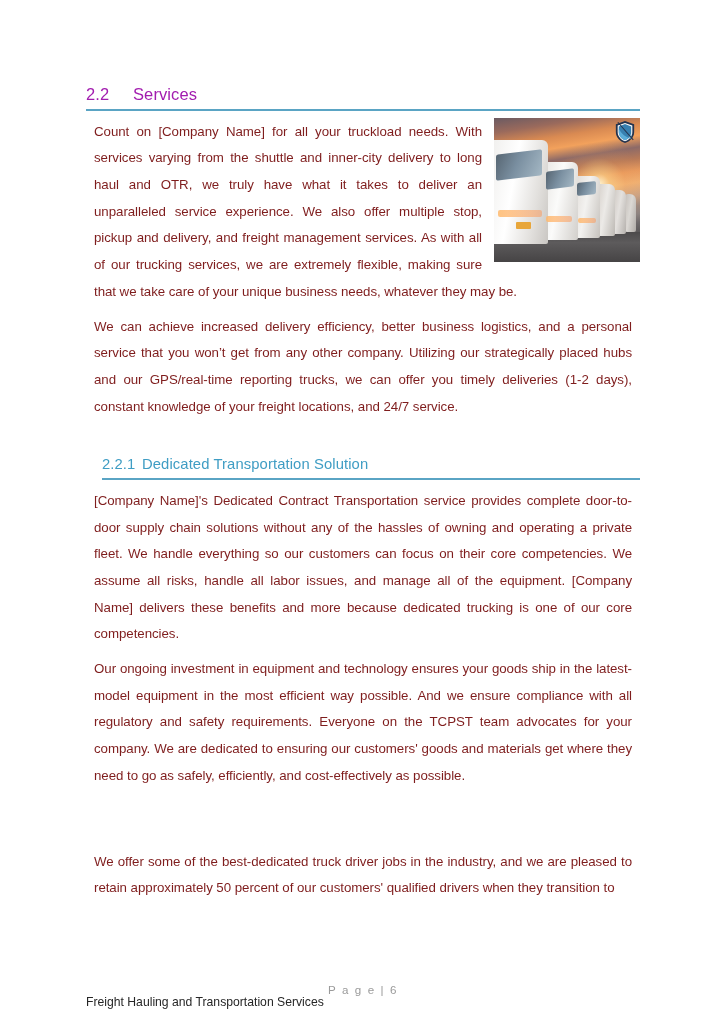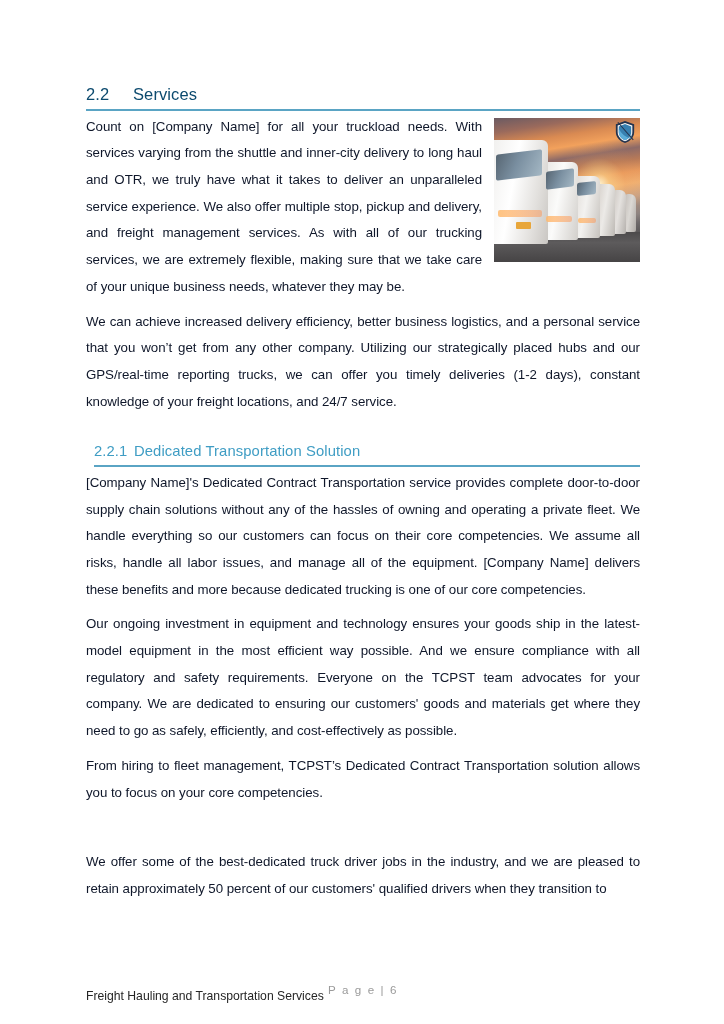--- a/index.html
+++ b/index.html
@@ -26,57 +26,57 @@
 
   .content {
     position: absolute;
     left: 86px;
     top: 84px;
     width: 554px;
   }
 
   
   .h2 {
-    color: #0c4a6e;
+    color: #a21caf;
     font-size: 16.5px;
     font-weight: 400;
     line-height: 1.25;
     margin: 0 0 3px 0;
     padding: 0 0 4px 0;
     border-bottom: 2px solid #5aa4c4;
     white-space: nowrap;
     letter-spacing: 0.1px;
   }
   .h2 .num { display: inline-block; min-width: 47px; }
 
   .h3 {
     color: #3f9dc4;
     font-size: 14.8px;
     font-weight: 400;
     line-height: 1.25;
-    margin: 0 0 3px 8px;
+    margin: 0 0 3px 16px;
     padding: 0 0 4px 0;
     border-bottom: 2px solid #5aa4c4;
     white-space: nowrap;
     letter-spacing: 0.1px;
   }
   .h3 .num { display: inline-block; min-width: 40px; }
 
   .sec-gap-h2 { height: 0px; }
   .sec-gap-1 { height: 27px; }
   .sec-gap-2 { height: 43px; }
 
   
   p.body {
-    margin: 0;
+    margin: 8px;
     font-size: 13.3px;
     line-height: 26.7px;
     text-align: justify;
     text-justify: inter-word;
-    color: #0f172a;
+    color: #7f1d1d;
     letter-spacing: -0.05px;
   }
   p.body + p.body { margin-top: 8px; }
 
   
   .figure {
     float: right;
     width: 146px;
     height: 144px;
     margin: 4px 0 6px 12px;
@@ -170,21 +170,21 @@
   .footer {
     position: absolute;
     left: 86px;
     top: 982px;
     width: 554px;
     height: 20px;
   }
   .footer-left {
     position: absolute;
     left: 0;
-    top: 7px;
+    top: 13px;
     font-size: 12.2px;
     color: #262626;
     font-family: "Liberation Sans", sans-serif;
     white-space: nowrap;
   }
   .footer-page {
     position: absolute;
     left: 0;
     right: 0;
     top: 1px;
@@ -238,21 +238,20 @@
     <p class="body">We can achieve increased delivery efficiency, better business logistics, and a personal service that you won’t get from any other company. Utilizing our strategically placed hubs and our GPS/real-time reporting trucks, we can offer you timely deliveries (1-2 days), constant knowledge of your freight locations, and 24/7 service.</p>
 
     <div class="sec-gap-1"></div>
 
     <div class="h3">
       <span class="num">2.2.1</span><span>Dedicated Transportation Solution</span>
     </div>
 
     <p class="body">[Company Name]'s Dedicated Contract Transportation service provides complete door-to-door supply chain solutions without any of the hassles of owning and operating a private fleet. We handle everything so our customers can focus on their core competencies. We assume all risks, handle all labor issues, and manage all of the equipment. [Company Name] delivers these benefits and more because dedicated trucking is one of our core competencies.</p>
     <p class="body">Our ongoing investment in equipment and technology ensures your goods ship in the latest-model equipment in the most efficient way possible. And we ensure compliance with all regulatory and safety requirements. Everyone on the TCPST team advocates for your company. We are dedicated to ensuring our customers' goods and materials get where they need to go as safely, efficiently, and cost-effectively as possible.</p>
-    <p class="body">From hiring to fleet management, TCPST’s Dedicated Contract Transportation solution allows you to focus on your core competencies.</p>
 
     <div class="sec-gap-2"></div>
 
 
     <p class="body">We offer some of the best-dedicated truck driver jobs in the industry, and we are pleased to retain approximately 50 percent of our customers' qualified drivers when they transition to</p>
 
   </div>
 
   <div class="footer">
     <div class="footer-left">Freight Hauling and Transportation Services</div>

